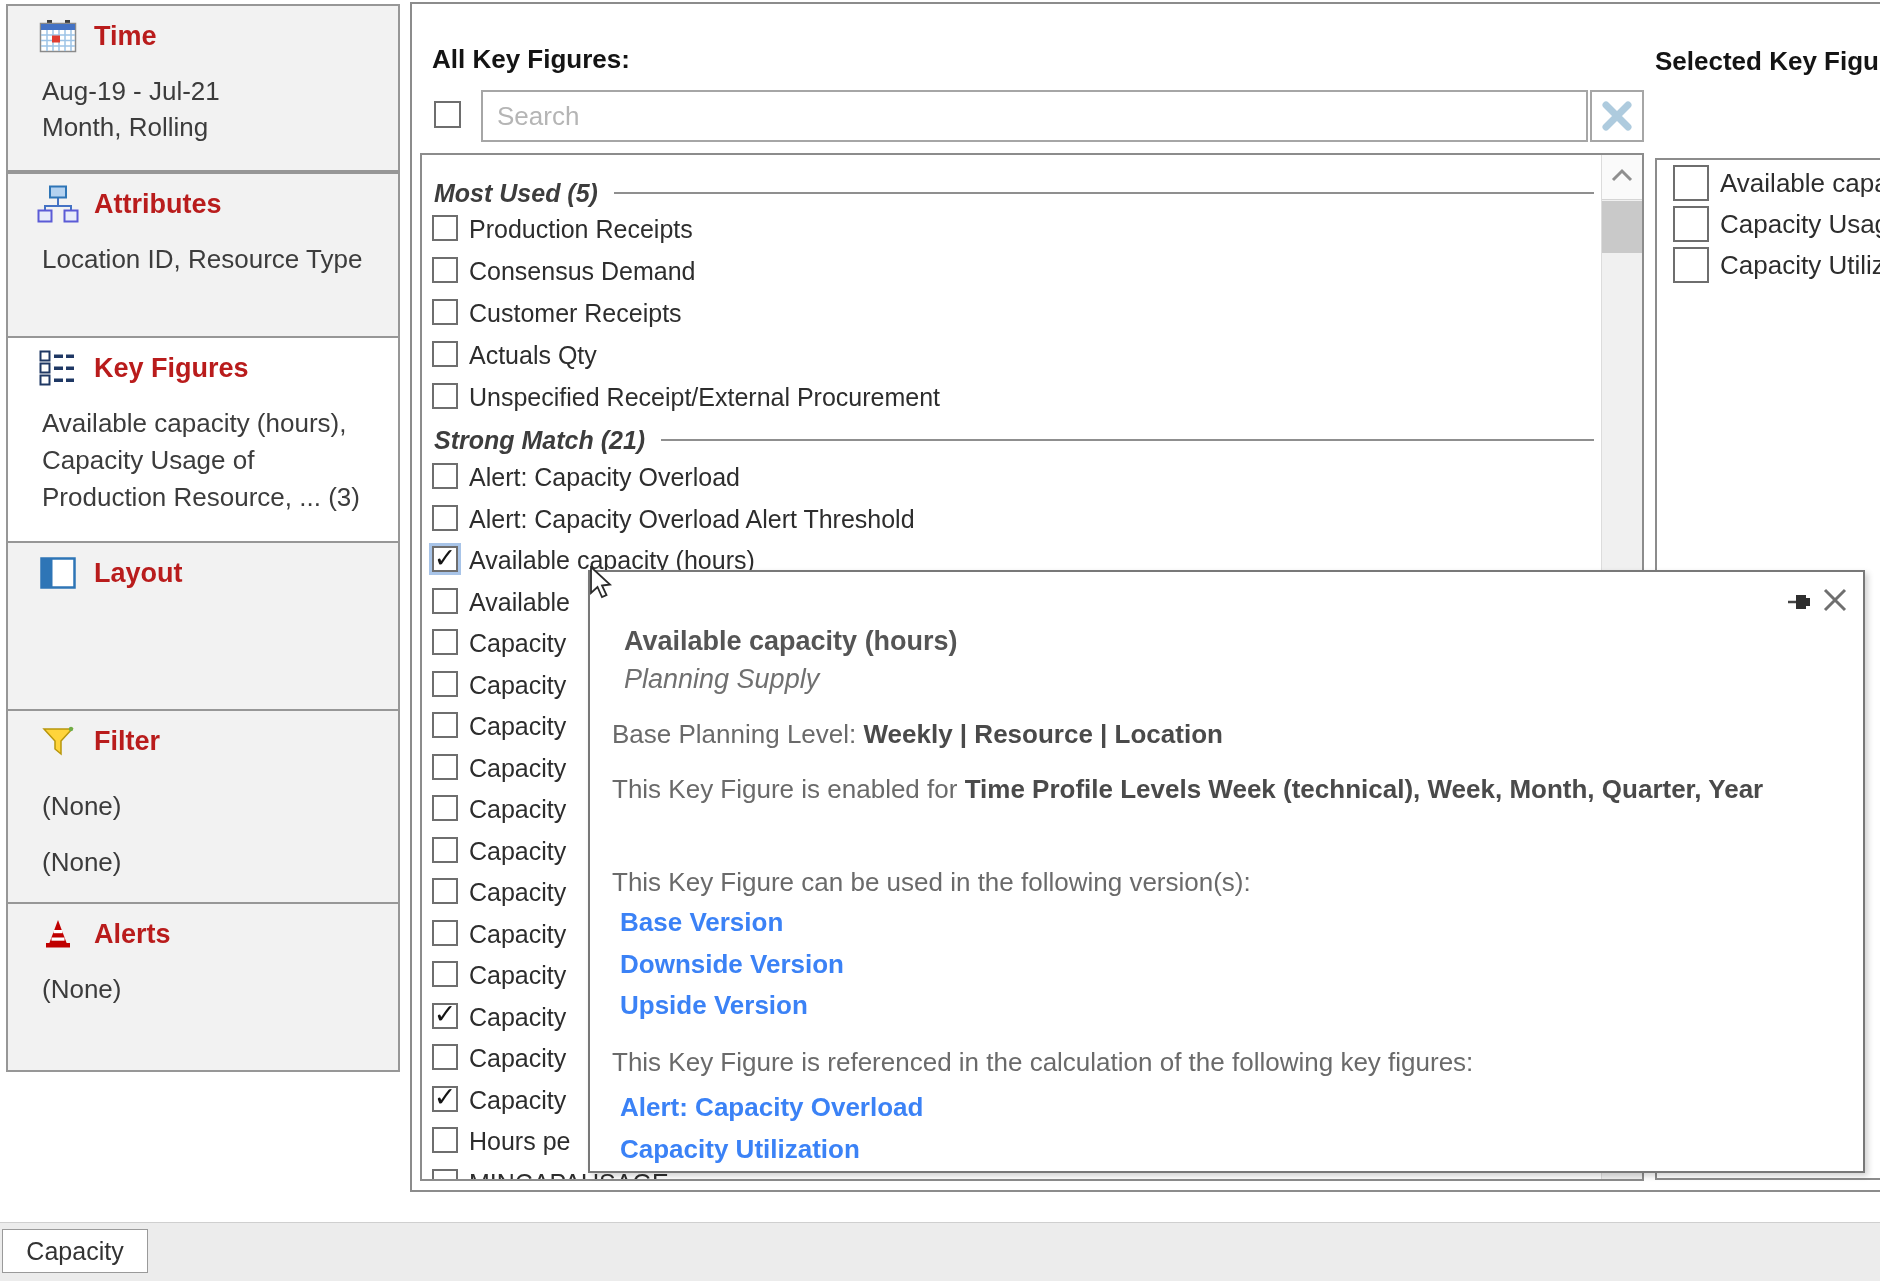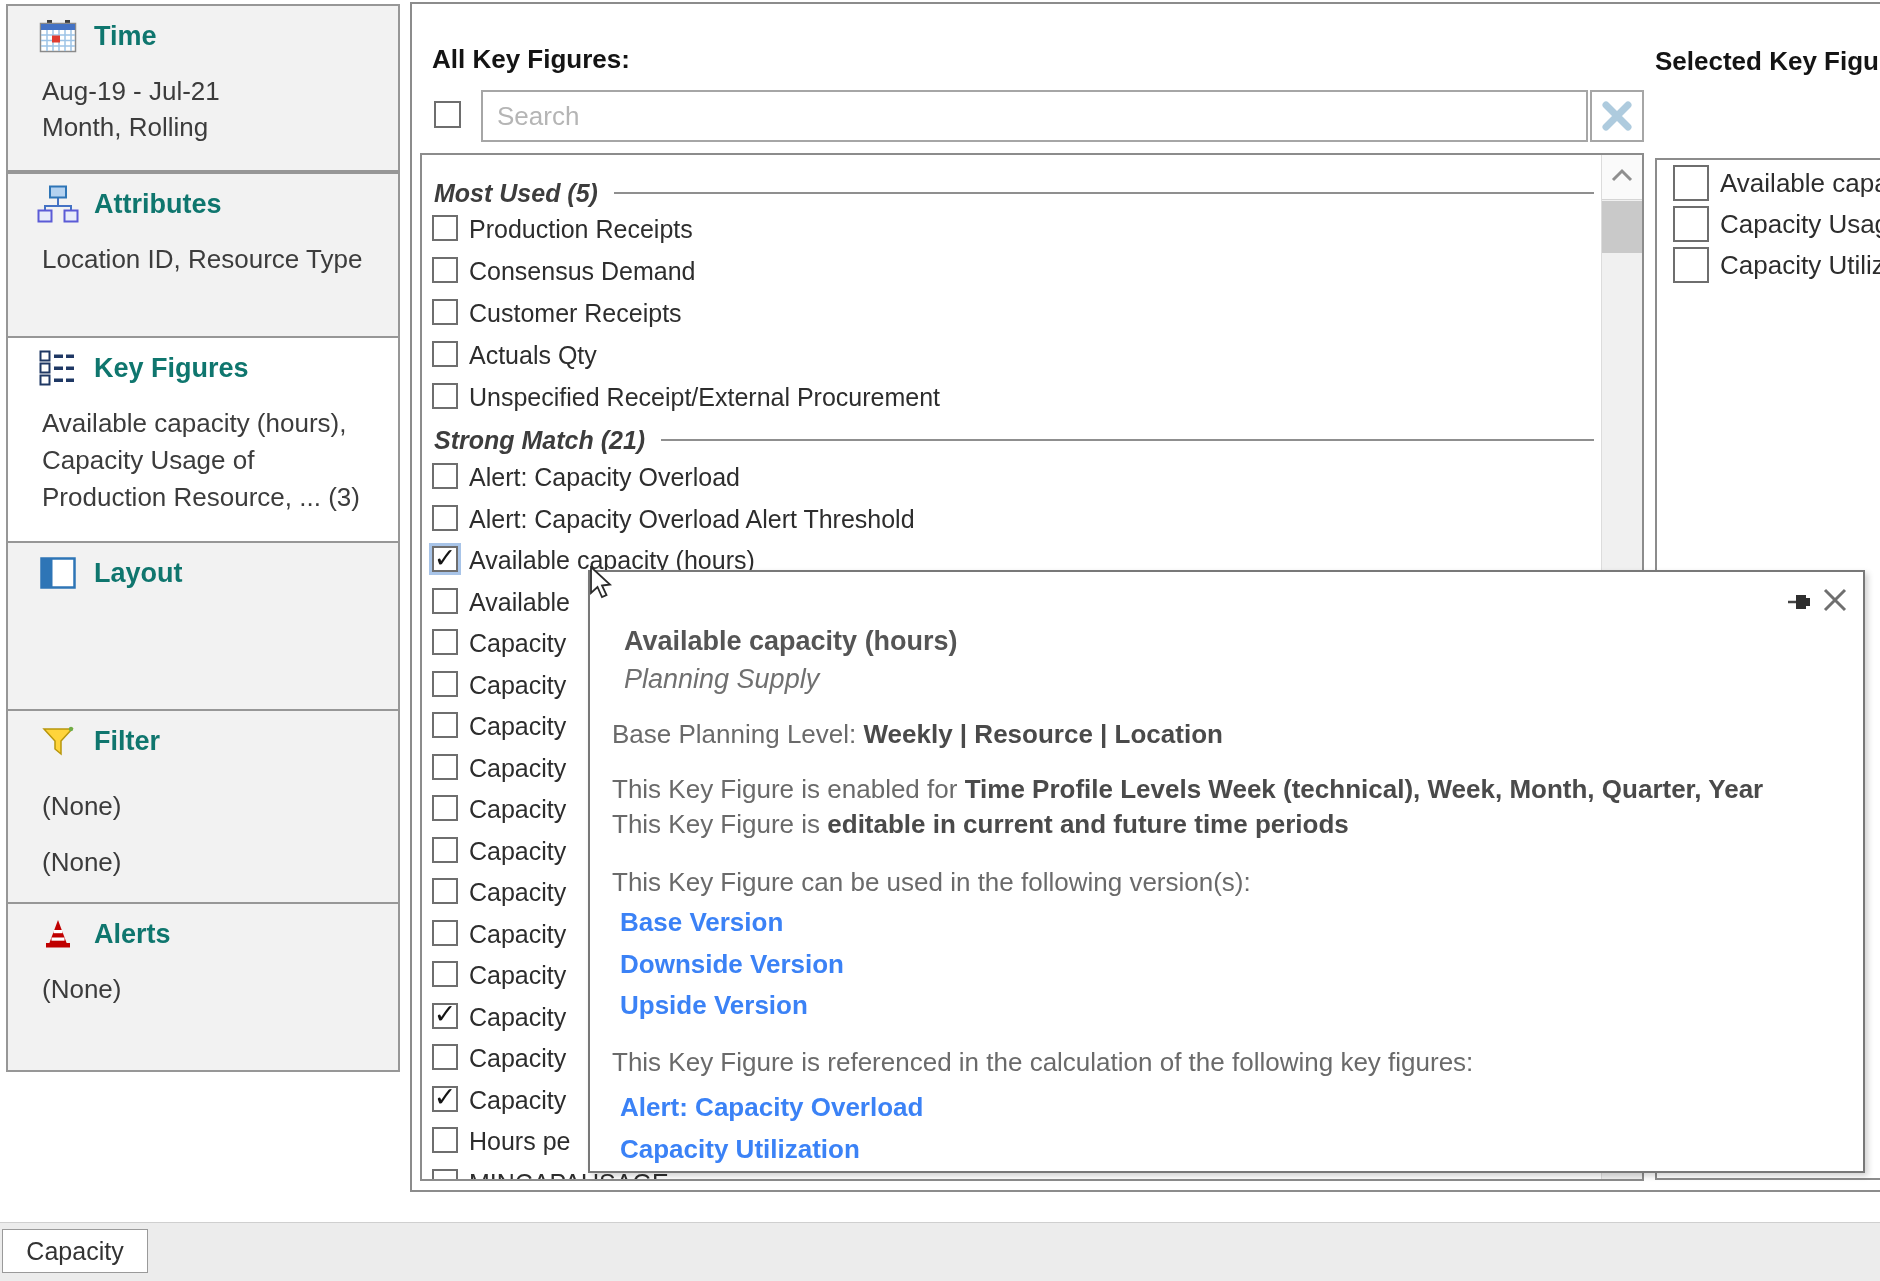--- a/index.html
+++ b/index.html
@@ -11,21 +11,21 @@
   }
 
   
   .side-section{
     position:absolute;left:6px;width:394px;
     background:#f2f2f2;border:2px solid #979797;
     box-sizing:border-box;z-index:4;
   }
   .side-section.active{background:#ffffff;z-index:5;}
   .side-header{position:absolute;left:28px;top:10px;height:40px;display:flex;align-items:center;gap:14px;}
-  .side-header .hlabel{font-size:27px;font-weight:bold;color:#0f766e;white-space:nowrap;}
+  .side-header .hlabel{font-size:27px;font-weight:bold;color:#b91c1c;white-space:nowrap;}
   .side-lines{position:absolute;left:34px;top:67px;right:8px;}
   .side-line{display:block;font-size:26px;color:#3c3c3c;white-space:nowrap;}
   .section-time .side-line{line-height:36px;}
   .section-attributes .side-line,
   .section-key-figures .side-line,
   .section-alerts .side-line{line-height:37px;}
   .section-filter .side-line{line-height:56px;}
   .icon-wrap{display:inline-flex;align-items:center;justify-content:center;width:44px;}
 
   
@@ -285,21 +285,20 @@
   </div>
   <div class="tt-close">
     <svg width="26" height="24" viewBox="0 0 26 24">
         <path d="M3 2 L23 22 M23 2 L3 22" stroke="#6f6f6f" stroke-width="3"></path>
       </svg>
   </div>
   <div class="tt-line tt-title">Available capacity (hours)</div>
   <div class="tt-line tt-subtitle">Planning Supply</div>
   <div class="tt-line" style="left:22px;top:202px;"><span>This Key Figure is enabled for </span><span class="tt-b">Time Profile Levels Week (technical), Week, Month, Quarter, Year</span></div>
   <div class="tt-line" style="left:22px;top:147px;"><span>Base Planning Level: </span><span class="tt-b">Weekly | Resource | Location</span></div>
-  <div class="tt-line" style="left:22px;top:237px;"><span>This Key Figure is </span><span class="tt-b">editable in current and future time periods</span></div>
   <div class="tt-line" style="left:22px;top:295px;">This Key Figure can be used in the following version(s):</div>
   <div class="tt-line tt-item" style="left:30px;top:335px;">Base Version</div>
   <div class="tt-line tt-item" style="left:30px;top:377px;">Downside Version</div>
   <div class="tt-line tt-item" style="left:30px;top:418px;">Upside Version</div>
   <div class="tt-line" style="left:22px;top:475px;">This Key Figure is referenced in the calculation of the following key figures:</div>
   <div class="tt-line tt-item" style="left:30px;top:520px;">Alert: Capacity Overload</div>
   <div class="tt-line tt-item" style="left:30px;top:562px;">Capacity Utilization</div>
 </div>
 
 <div class="cursor">

